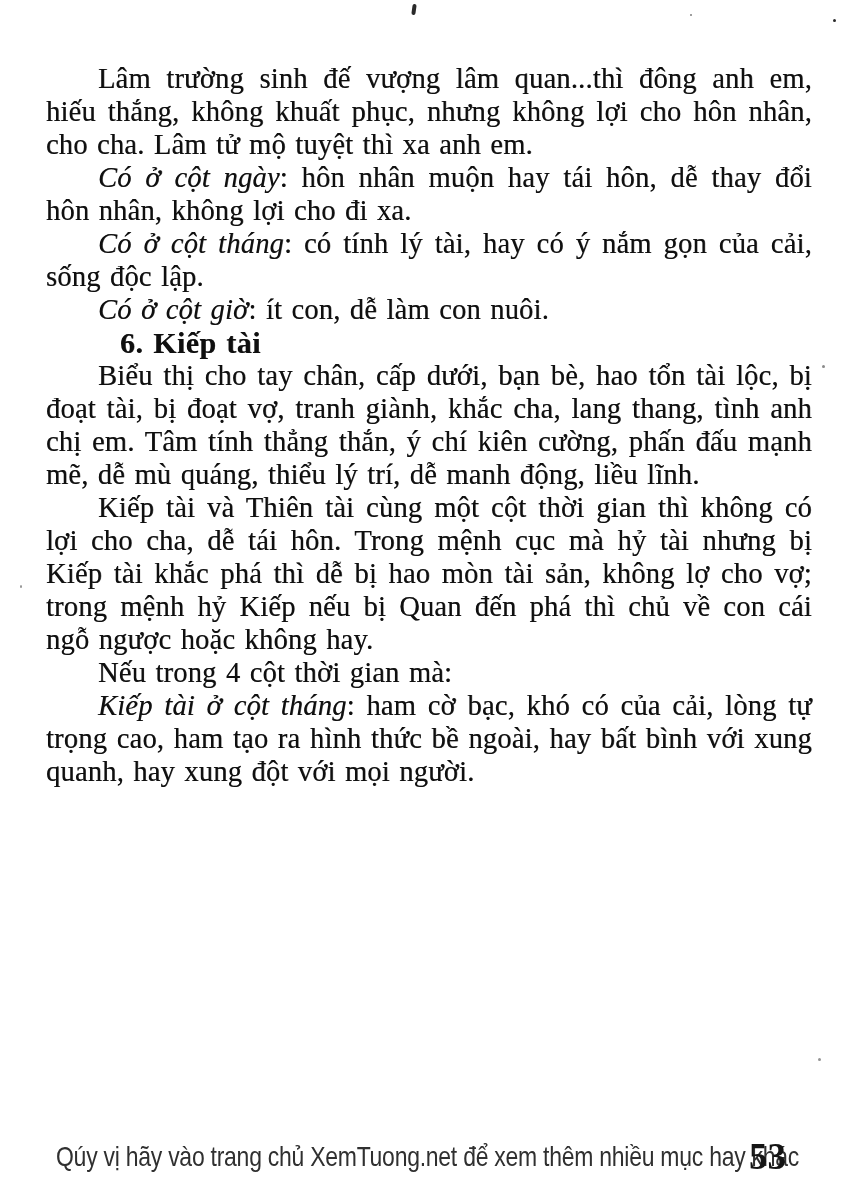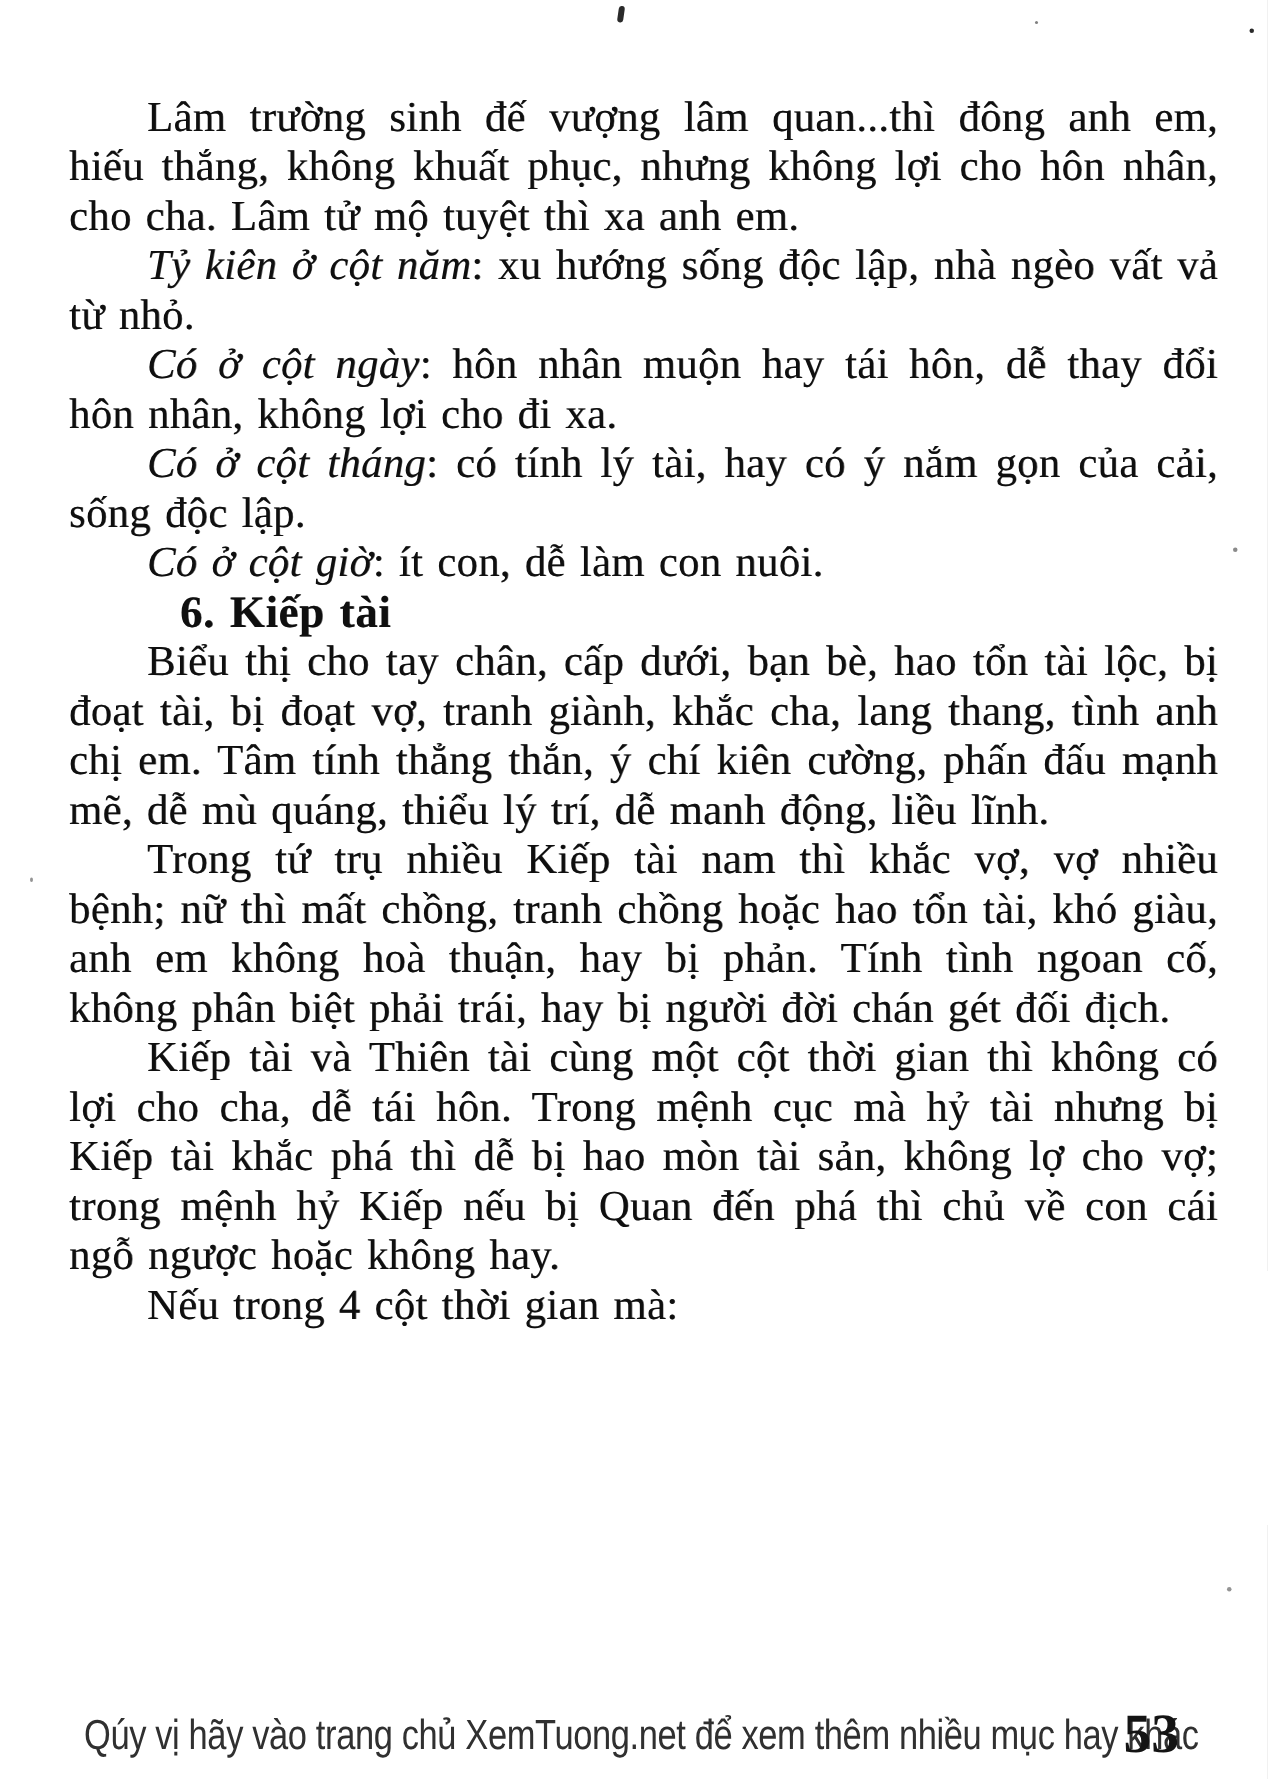--- a/index.html
+++ b/index.html
@@ -90,39 +90,38 @@
 </style>
 </head>
 <body>
 
 <div class="page">
 
 
   <div class="body-text">
     <p class="para"><span>Lâm trường sinh đế vượng lâm quan...thì đông anh em, hiếu thắng, không khuất phục, nhưng không lợi cho hôn nhân, cho cha. Lâm tử mộ tuyệt thì xa anh em.</span></p>
 
-    <p class="para"><i class="lead">Tỷ kiên ở cột năm</i><span>: xu hướng sống độc lập, nhà ngèo vất vả từ nhỏ.</span></p>
 
     <p class="para"><i class="lead">Có ở cột ngày</i><span>: hôn nhân muộn hay tái hôn, dễ thay đổi hôn nhân, không lợi cho đi xa.</span></p>
 
     <p class="para"><i class="lead">Có ở cột tháng</i><span>: có tính lý tài, hay có ý nắm gọn của cải, sống độc lập.</span></p>
 
     <p class="para"><i class="lead">Có ở cột giờ</i><span>: ít con, dễ làm con nuôi.</span></p>
 
     <p class="section-heading">6. Kiếp tài</p>
 
     <p class="para"><span>Biểu thị cho tay chân, cấp dưới, bạn bè, hao tổn tài lộc, bị đoạt tài, bị đoạt vợ, tranh giành, khắc cha, lang thang, tình anh chị em. Tâm tính thẳng thắn, ý chí kiên cường, phấn đấu mạnh mẽ, dễ mù quáng, thiểu lý trí, dễ manh động, liều lĩnh.</span></p>
 
-    <p class="para"><span>Trong tứ trụ nhiều Kiếp tài nam thì khắc vợ, vợ nhiều bệnh; nữ thì mất chồng, tranh chồng hoặc hao tổn tài, khó giàu, anh em không hoà thuận, hay bị phản. Tính tình ngoan cố, không phân biệt phải trái, hay bị người đời chán gét đối địch.</span></p>
 
     <p class="para"><span>Kiếp tài và Thiên tài cùng một cột thời gian thì không có lợi cho cha, dễ tái hôn. Trong mệnh cục mà hỷ tài nhưng bị Kiếp tài khắc phá thì dễ bị hao mòn tài sản, không lợ cho vợ; trong mệnh hỷ Kiếp nếu bị Quan đến phá thì chủ về con cái ngỗ ngược hoặc không hay.</span></p>
 
     <p class="para"><span>Nếu trong 4 cột thời gian mà:</span></p>
 
 
+    <p class="para"><i class="lead">Kiếp tài ở cột  tháng</i><span>: ham cờ bạc, khó có của cải, lòng tự trọng cao, ham tạo ra hình thức bề ngoài, hay bất bình với xung quanh, hay xung đột với mọi người.</span></p>
   </div>
 
   <div class="footer-note">Qúy vị hãy vào trang chủ XemTuong.net để xem thêm nhiều mục hay khác</div>
 
   <div class="page-number">53</div>
 
   <div class="speck s1"></div>
   <div class="speck s2"></div>
   <div class="speck s3"></div>
   <div class="speck s4"></div>

